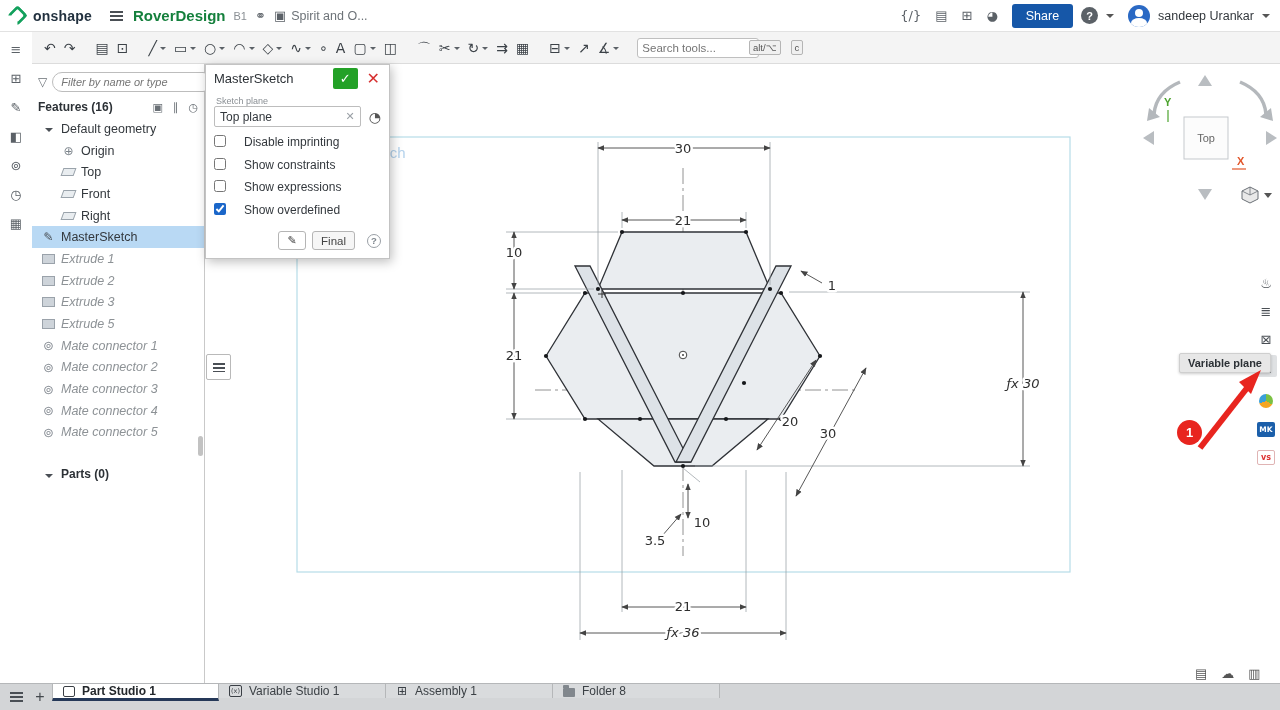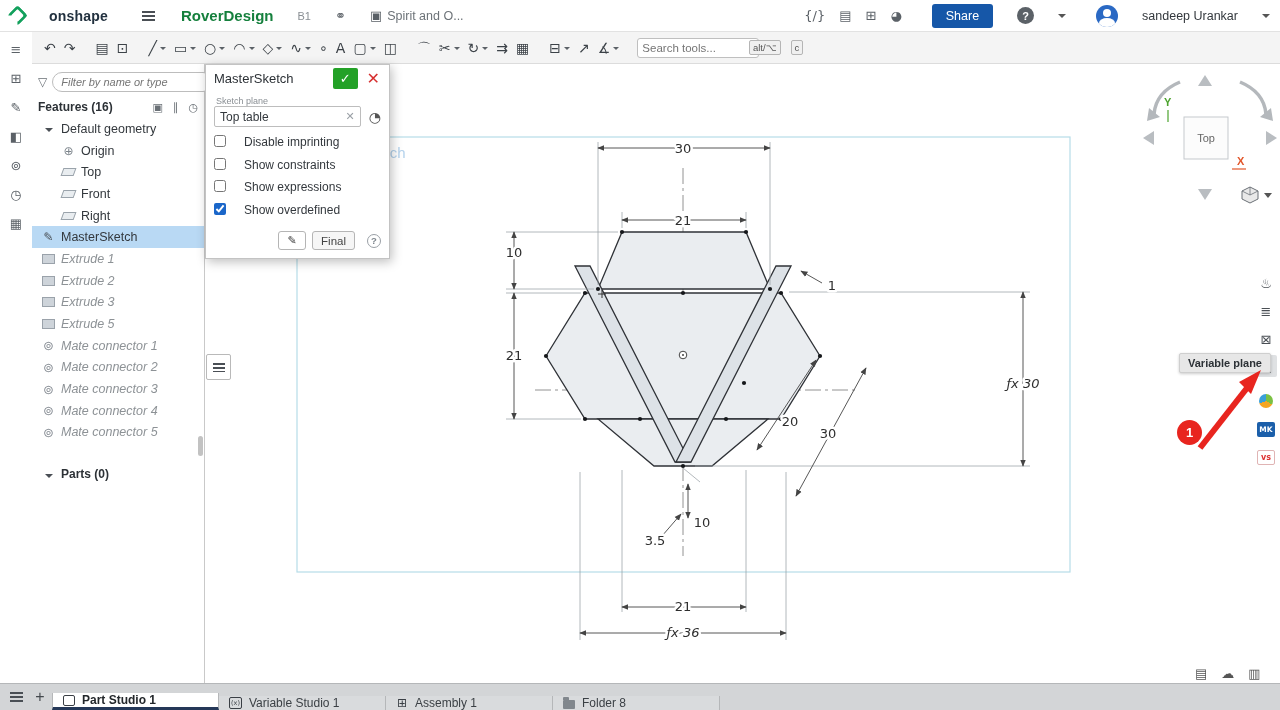--- a/index.html
+++ b/index.html
@@ -2,21 +2,21 @@
 <html><head>
 <meta charset="utf-8">
 <style>
   *{box-sizing:border-box;margin:0;padding:0}
   html,body{width:1280px;height:710px;overflow:hidden}
   body{font-family:"Liberation Sans",sans-serif;color:#333}
   .app{position:relative;width:1280px;height:710px;background:#fff;overflow:hidden}
   .g{font-family:"DejaVu Sans",sans-serif}
 
   
-  .topbar{position:absolute;left:0;top:0;width:100%;height:32px;background:#fff;border-bottom:1px solid #e2e2e2;display:flex;align-items:center;gap:24px;padding:0 10px;z-index:30}
+  .topbar{position:absolute;left:0;top:0;width:100%;height:32px;background:#fff;border-bottom:1px solid #e2e2e2;display:flex;align-items:center;gap:8px;padding:0 10px;z-index:30}
   .logo-mark{width:15px;height:15px;border-radius:4px;border:3px solid #12a05c;border-left-color:transparent;transform:rotate(-45deg)}
   .logo-text{font-size:14px;font-weight:bold;color:#22313f;letter-spacing:.2px}
   .bars{width:13px;height:10px;background:repeating-linear-gradient(to bottom,#4a4f55 0 1.6px,transparent 1.6px 4px)}
   .doc-title{font-size:15px;font-weight:bold;color:#15803d;margin-left:2px}
   .branch{font-size:11px;color:#8a8f94}
   .tb-ic{font-family:"DejaVu Sans",sans-serif;font-size:13px;color:#5b6167;line-height:1}
   .doc-tab{display:flex;align-items:center;gap:5px;color:#6d7378;font-size:12.5px}
   .spacer{flex:1}
   .tb-right{display:flex;align-items:center;gap:14px}
   .share-btn{background:#1657a8;color:#fff;font-size:12.5px;padding:5px 14px;border-radius:3px;border:none;margin-left:6px}
@@ -578,21 +578,21 @@
   <div class="dialog">
     <div class="dlg-header">
       <span class="dlg-title">MasterSketch</span>
       <button class="btn-confirm g">✓</button>
       <button class="btn-close g">✕</button>
     </div>
     <div class="dlg-body">
       <div class="fld-label">Sketch plane</div>
       <div class="fld-row">
         <div class="fld">
-          <span>Top table</span>
+          <span>Top plane</span>
           <span class="fld-clear g">✕</span>
         </div>
         <span class="fld-ic">◔</span>
       </div>
       <div>
 
           <label class="cbrow">
             <input type="checkbox" style="">
             <span>Disable imprinting</span>
           </label>
@@ -618,21 +618,21 @@
       <button class="final-btn">Final</button>
       <span class="q-circle">?</span>
     </div>
   </div>
 
   <div class="tabbar">
     <span class="tbicon">
         <span class="bars"></span>
       </span>
     <span class="tbicon plus">+</span>
-    <div style="display:flex;align-items:flex-end">
+    <div style="display:flex;align-items:flex-start">
 
         <div class="tab active">
           <span class="ti part-studio-icon"></span>
           <span class="tab-label">Part Studio 1</span>
         </div>
 
         <div class="tab">
           <span class="ti variable-studio-icon"></span>
           <span class="tab-label">Variable Studio 1</span>
         </div>

